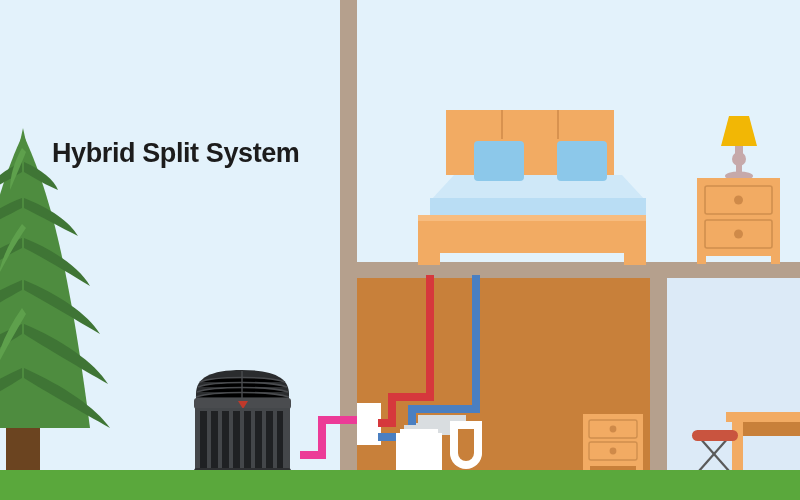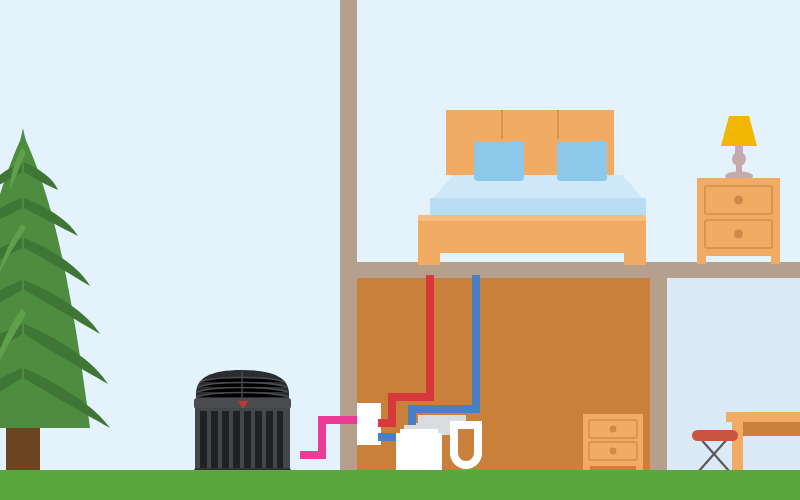--- a/index.html
+++ b/index.html
@@ -100,20 +100,21 @@
       <path d="M84 240 C44 258,12 280,-2 300 C26 284,62 264,84 250 Z"></path>
     </g>
 
     <g fill="#5ea04c">
       <path d="M84 20 C76 34,72 48,72 62 C78 48,84 34,88 24 Z"></path>
       <path d="M84 96 C72 112,64 130,60 148 C70 128,80 112,88 100 Z"></path>
       <path d="M84 180 C70 200,60 222,56 244 C68 220,80 200,88 186 Z"></path>
     </g>
   </svg>
 
+  <div id="title" class="abs">Hybrid Split System</div>
 
   <div id="room-upper" class="abs"></div>
   <div id="room-basement" class="abs"></div>
   <div id="room-right" class="abs"></div>
 
   <div id="wall-outer-left" class="abs wall"></div>
   <div id="floor-mid" class="abs wall"></div>
   <div id="wall-inner-right" class="abs wall"></div>
 
   <svg id="bed" class="abs" viewBox="0 0 252 160">

